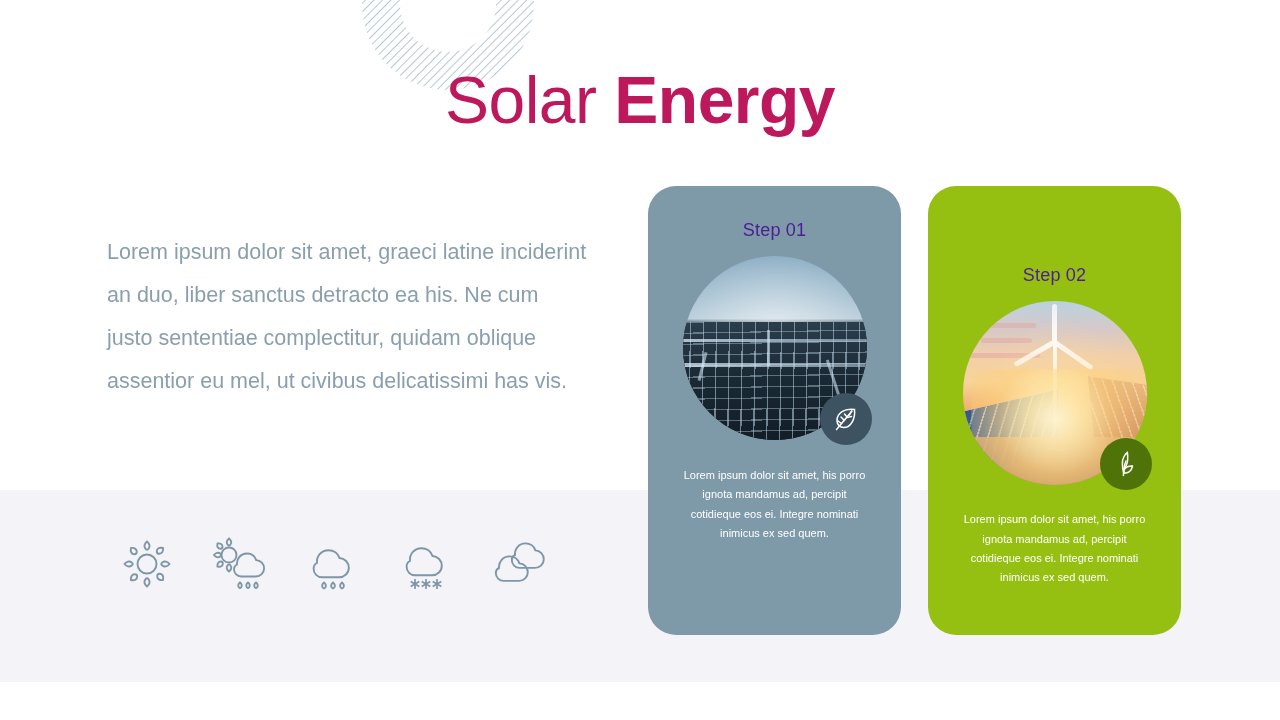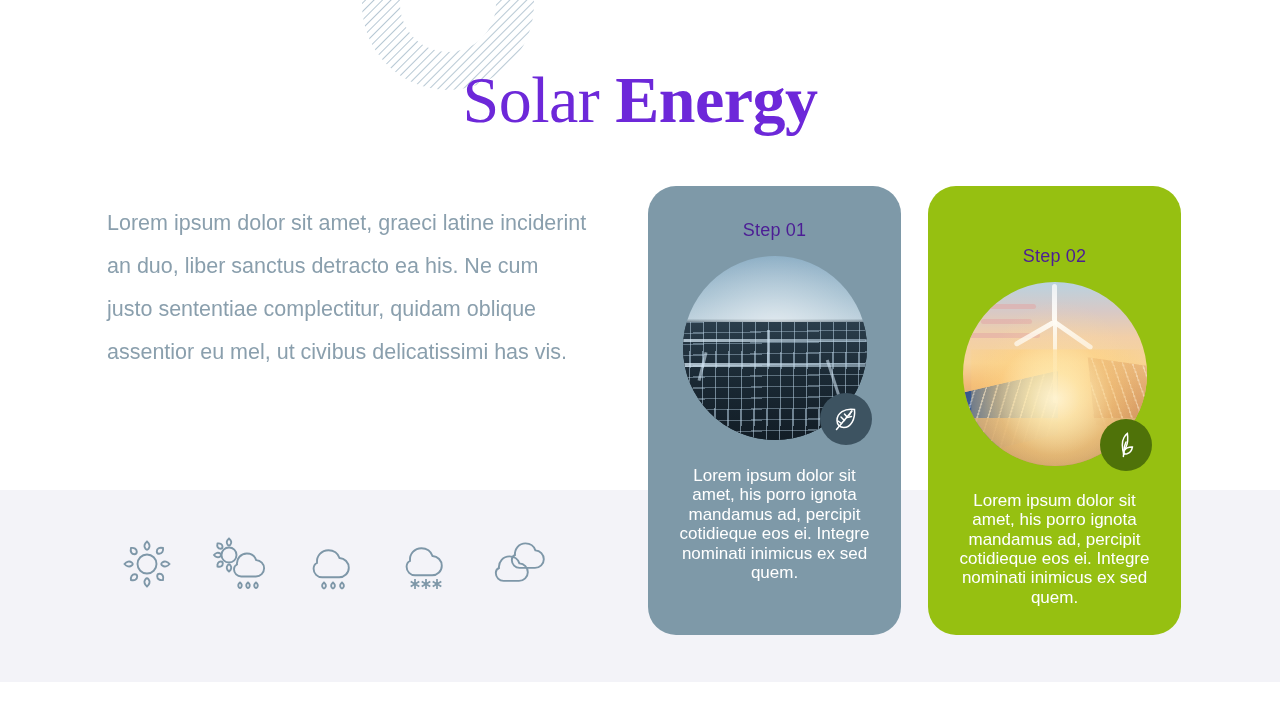--- a/index.html
+++ b/index.html
@@ -39,33 +39,32 @@
   
   .title {
     position: absolute;
     left: 0;
     top: 58px;
     width: 1280px;
     text-align: center;
     z-index: 3;
     font-size: 66px;
     line-height: 84px;
-    color: #6d28d9;
+    color: #be185d;
     letter-spacing: -0.5px;
     white-space: nowrap;
-    font-family: Liberation Serif, serif;
   }
   .title .light { font-weight: 300; }
   .title .bold  { font-weight: 700; }
 
   
   .lead {
     position: absolute;
     left: 107px;
-    top: 202px;
+    top: 231px;
     width: 480px;
     z-index: 3;
     font-size: 21.5px;
     line-height: 43px;
     color: #8a9fad;
     font-weight: 400;
   }
 
   
   .weather-row {
@@ -228,21 +227,21 @@
     justify-content: center;
   }
   .badge-1 { background: #3d5361; }
   .badge-2 { background: #4f7209; }
 
   .card-text {
     margin-top: 26px;
     width: 192px;
     text-align: center;
     color: #ffffff;
-    font-size: 17px;
+    font-size: 11px;
     line-height: 19.4px;
   }
   .card.card-2 .card-text { margin-top: 25px; }
 </style>
 </head>
 <body>
 
 <div class="band"></div>
 
 <div class="ring-wrap">

